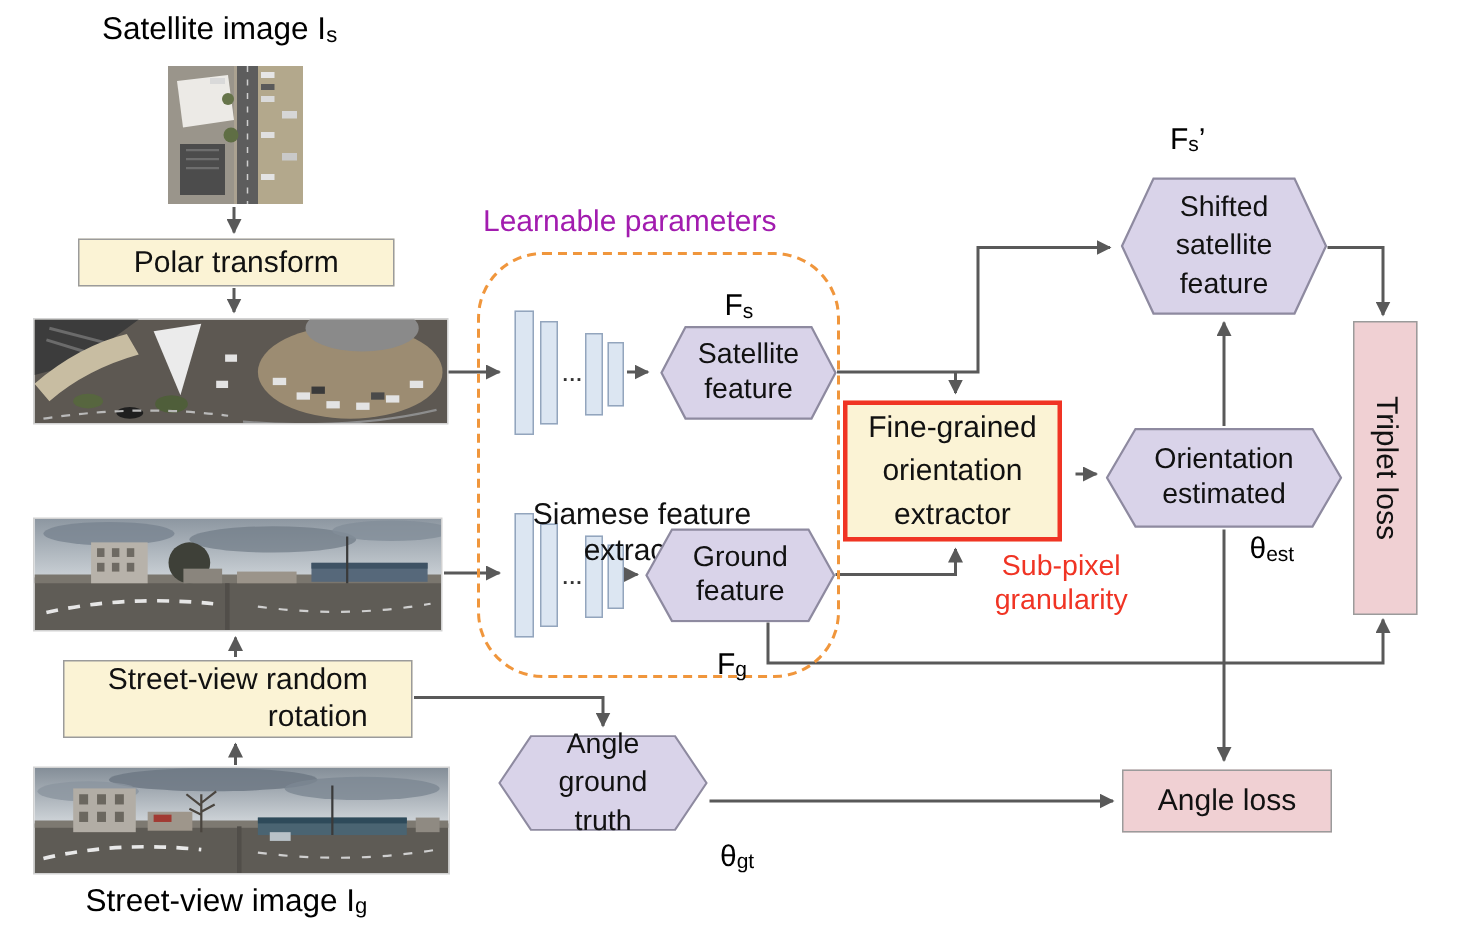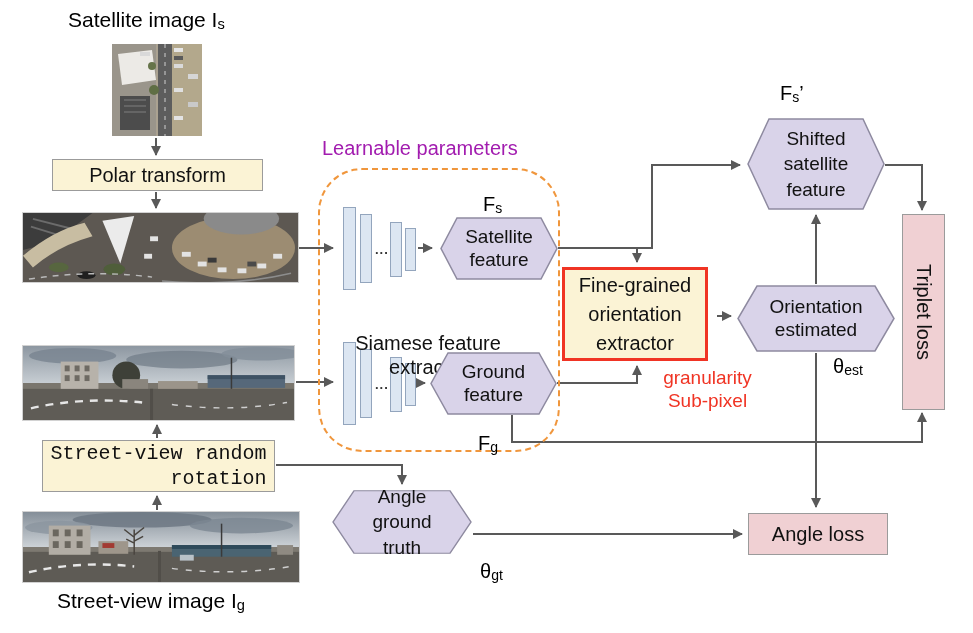--- a/index.html
+++ b/index.html
@@ -194,22 +194,22 @@
 
   <div class="abs redbox" style="left:562px; top:267px; width:146px; height:94px;">
     <div>
       <div>Fine-grained</div>
       <div>orientation</div>
       <div>extractor</div>
     </div>
   </div>
 
   <div class="abs red-text" style="left:645px; top:366px; width:125px;">
+    <div>Sub-pixel</div>
     <div>granularity</div>
-    <div>Sub-pixel</div>
   </div>
 
   <div class="abs sym" style="left:780px; top:82px;">
     <span>F</span><sub>s</sub><span>’</span>
   </div>
 
   <div class="abs hex" style="left:747px; top:118px; width:138px; height:92px;">
     <svg viewBox="0 0 138 92" preserveAspectRatio="none">
       <polygon points="22,1 116,1 137,46 116,91 22,91 1,46"></polygon>
     </svg>
@@ -266,21 +266,21 @@
       <rect x="136" y="36" width="40" height="8" fill="#9b948a"></rect>
       <rect x="186" y="30" width="78" height="13" fill="#56687a"></rect>
       <rect x="186" y="30" width="78" height="4" fill="#3e5264"></rect>
       <line x1="210" y1="12" x2="210" y2="44" stroke="#3a3a3a" stroke-width="1.5"></line>
       <path d="M8,64 Q60,52 120,58" stroke="#e6e6e6" stroke-width="2.5" fill="none" stroke-dasharray="8 7"></path>
       <path d="M150,60 Q210,68 266,58" stroke="#cfcfcf" stroke-width="1.5" fill="none" stroke-dasharray="6 8"></path>
       <rect x="128" y="44" width="3" height="32" fill="#514e49"></rect>
     </svg>
   </div>
 
-  <div class="abs ybox" style="left:42px; top:440px; width:233px; height:52px;font-family:Liberation Mono, monospace;">
+  <div class="abs ybox" style="left:42px; top:440px; width:233px; height:52px;">
     <div>
       <div>Street-view random</div>
       <div>rotation</div>
     </div>
   </div>
 
   <div class="abs photo framed" style="left:22px; top:511px; width:278px; height:72px;">
     <svg viewBox="0 0 278 72" preserveAspectRatio="none">
       <defs>
         <linearGradient id="sky2" x1="0" y1="0" x2="0" y2="1">

